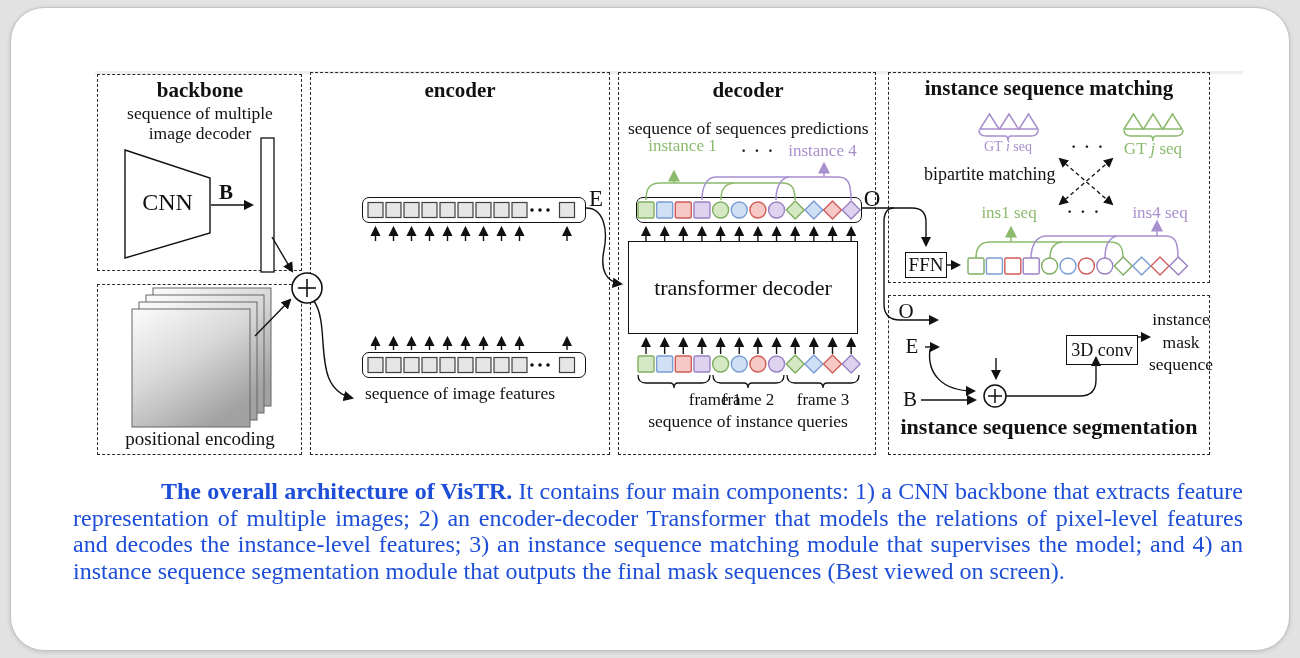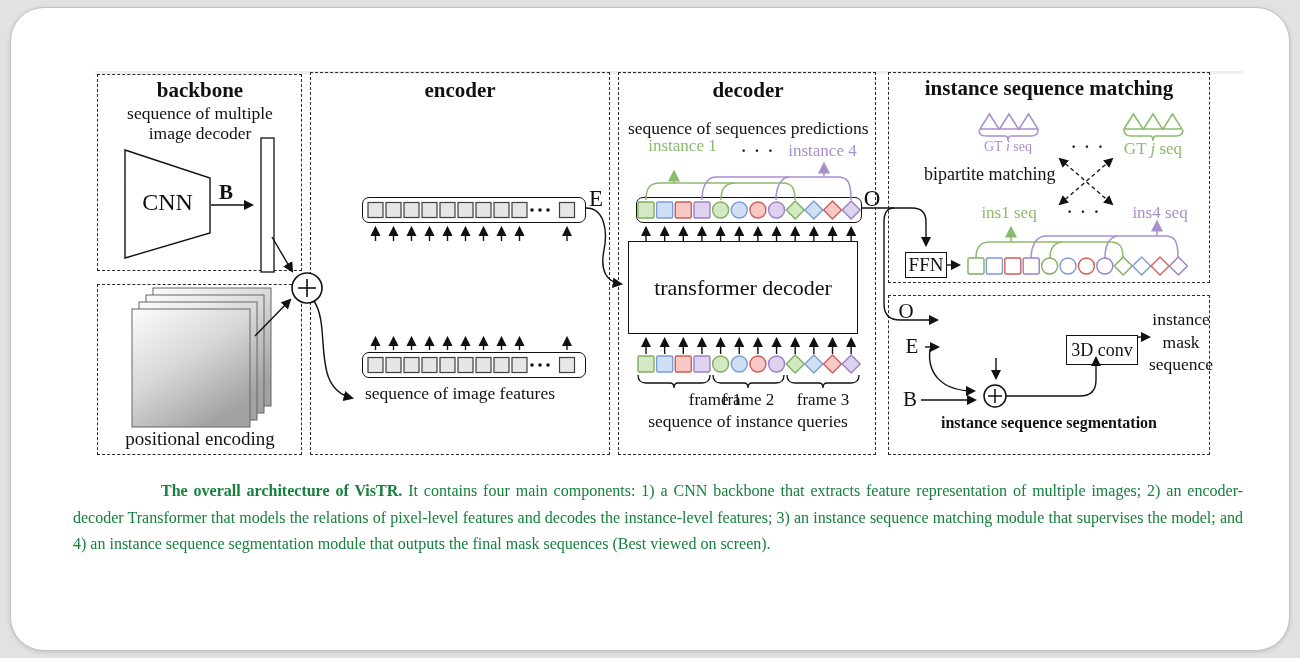--- a/index.html
+++ b/index.html
@@ -16,22 +16,22 @@
         font-family:"Liberation Serif",serif;}
   svg.overlay{position:absolute;left:0;top:0;z-index:3;pointer-events:none;}
   .label{position:absolute;color:#111;white-space:nowrap;z-index:4;
          font-family:"Liberation Serif",serif;}
   .center{text-align:center;}
   .bold{font-weight:bold;}
   .wrap{white-space:normal;}
   .dots{font-weight:bold;font-size:16px;letter-spacing:2px;color:#1a1a1a;}
   .txt-green{color:var(--green-text);}
   .txt-purple{color:var(--purple-text);}
-  .caption{position:absolute;left:73px;top:478px;width:1170px;font-size:16px;line-height:26.5px;
-           color:#15803d;text-align:justify;text-indent:88px;z-index:4;white-space:normal;
+  .caption{position:absolute;left:73px;top:478px;width:1170px;font-size:24px;line-height:26.5px;
+           color:#1d4ed8;text-align:justify;text-indent:88px;z-index:4;white-space:normal;
            font-family:"Liberation Serif",serif;}
   .topstrip{position:absolute;left:95px;top:71px;width:1148px;height:3px;background:#efefef;z-index:0;}
 </style>
 </head>
 <body>
 
 <div class="card"></div>
 <div class="stage">
   <div class="topstrip"></div>
 
@@ -300,18 +300,18 @@
   <div class="label center txt-green" style="left:1118px;top:139px;width:70px;font-size:17px;"><span>GT </span><i>j</i><span> seq</span></div>
   <div class="label" style="left:924px;top:164px;font-size:18px;">bipartite matching</div>
   <div class="label center txt-green" style="left:974px;top:203px;width:70px;font-size:17px;">ins1 seq</div>
   <div class="label center dots" style="left:1060px;top:203px;width:48px;">· · ·</div>
   <div class="label center txt-purple" style="left:1125px;top:203px;width:70px;font-size:17px;">ins4 seq</div>
 
   <div class="label center" style="left:896px;top:299px;width:20px;font-size:21px;">O</div>
   <div class="label center" style="left:902px;top:334px;width:20px;font-size:21px;">E</div>
   <div class="label center" style="left:900px;top:387px;width:20px;font-size:21px;">B</div>
   <div class="label center wrap" style="left:1146px;top:308px;width:70px;font-size:17.5px;line-height:22.5px;">instance mask sequence</div>
-  <div class="label center bold" style="left:888px;top:414px;width:322px;font-size:16px;">instance sequence segmentation</div>
+  <div class="label center bold" style="left:888px;top:414px;width:322px;font-size:22px;">instance sequence segmentation</div>
 
   <div class="caption">
     <span class="bold">The overall architecture of VisTR.</span><span> It contains four main components: 1) a CNN backbone that extracts feature representation of multiple images; 2) an encoder-decoder Transformer that models the relations of pixel-level features and decodes the instance-level features; 3) an instance sequence matching module that supervises the model; and 4) an instance sequence segmentation module that outputs the final mask sequences (Best viewed on screen).</span>
   </div>
 </div>
 
 </body></html>

